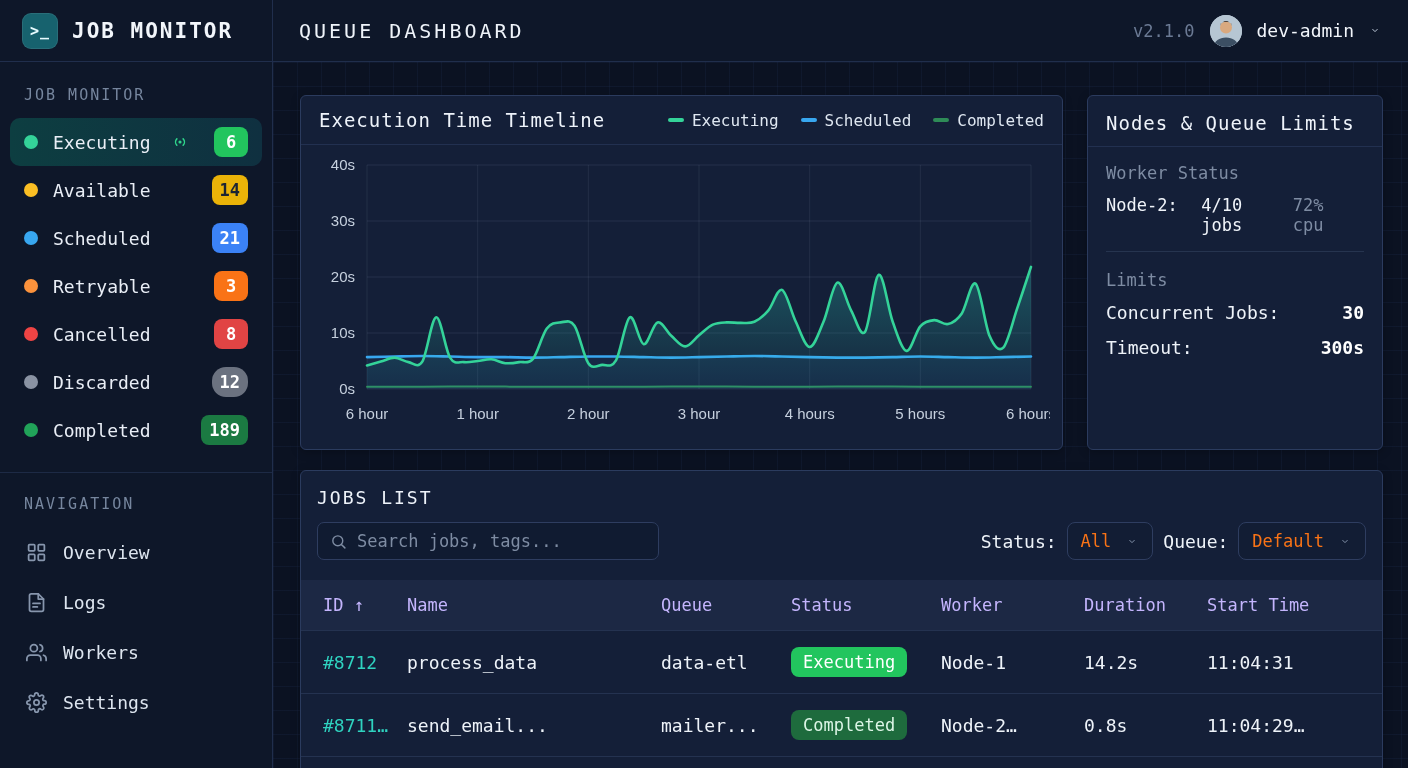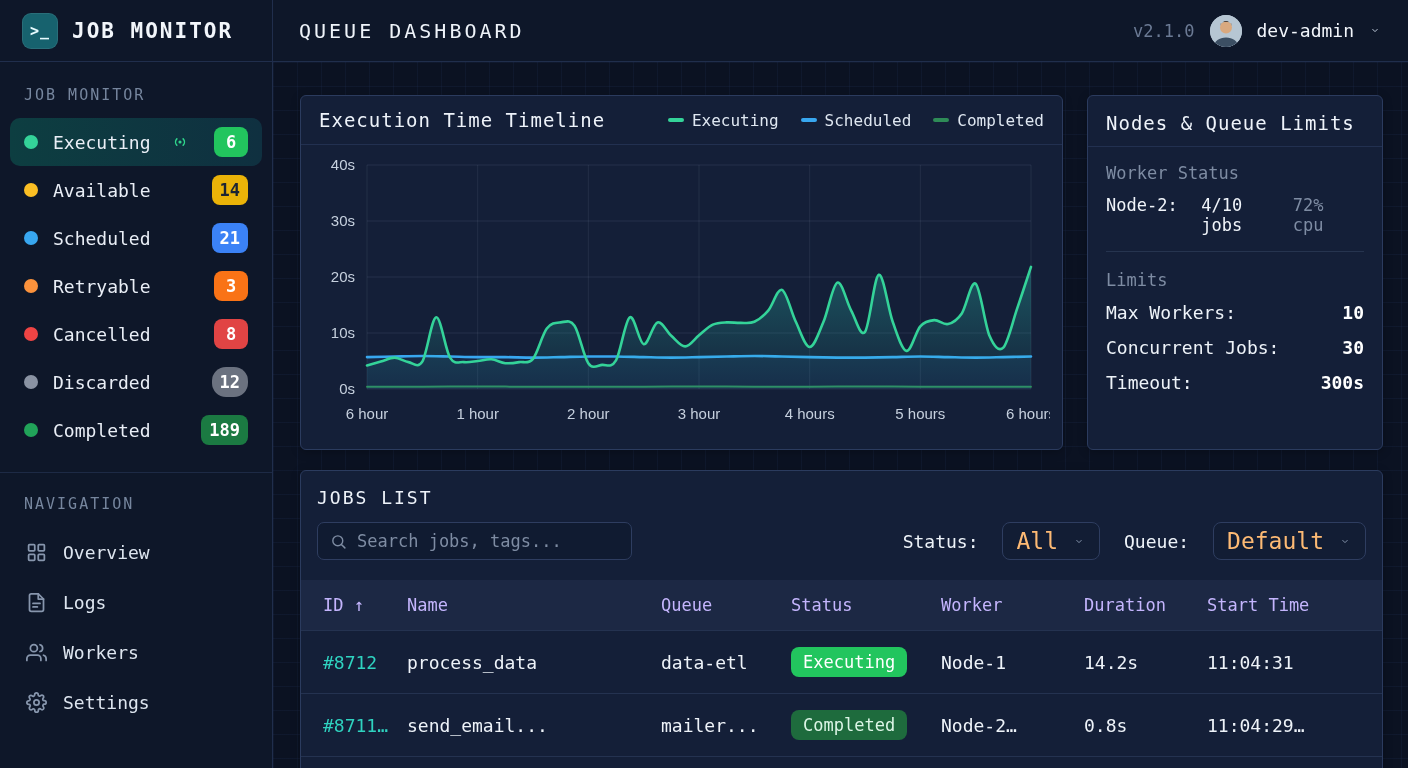--- a/index.html
+++ b/index.html
@@ -71,28 +71,28 @@
   .mini-divider { border:none; border-top:1px solid #26344f; margin:16px 0 18px; }
   .limit-row { display:flex; font-size:18px; margin-bottom:14px; }
   .limit-label { color:#eef3f9; }
   .limit-value { margin-left:auto; color:#ffffff; font-weight:bold; }
 
   
   .jobs-card { margin-top:20px; height:420px; overflow:hidden; }
   .jobs-head { padding:16px 16px 0; }
   .jobs-title { font-size:18px; letter-spacing:2px; color:#eef3fa; }
   .jobs-controls { display:flex; align-items:center; padding:14px 16px 20px; }
-  .search-box { width:315px; height:38px; background:#101b31; border:1px solid #2e3d60; border-radius:7px; display:flex; align-items:center; padding:0 12px; gap:10px; }
+  .search-box { width:342px; height:38px; background:#101b31; border:1px solid #2e3d60; border-radius:7px; display:flex; align-items:center; padding:0 12px; gap:10px; }
   .search-icon { width:17px; height:17px; color:#7e8ca3; flex:0 0 17px; }
   .search-box input { flex:1; background:transparent; border:none; outline:none; color:#dfe7f1; font-size:17px; font-family:inherit; }
   .search-box input::placeholder { color:#7e8ca3; }
-  .filters { margin-left:auto; display:flex; align-items:center; gap:24px; }
+  .filters { margin-left:auto; display:flex; align-items:center; gap:10px; }
   .filter-label { font-size:18px; color:#eef3f9; }
   .select { height:38px; background:#121d34; border:1px solid #2e3d60; border-radius:8px; display:flex; align-items:center; gap:14px; padding:0 13px; cursor:pointer; }
-  .select-value { font-size:23px; color:#fdba74; }
+  .select-value { font-size:17px; color:#f97316; }
   .select .chev { color:#8b9ab1; }
 
   table { width:100%; border-collapse:collapse; table-layout:fixed; }
   thead tr { background:#1c2844; }
   th { text-align:left; font-weight:normal; color:#c4b5fd; font-size:17px; padding:15px 8px 15px 0; }
   th:first-child, td:first-child { padding-left:22px; }
   tbody tr { border-top:1px solid #243250; cursor:pointer; }
   td { font-size:18px; color:#eef3f9; padding:16px 8px 16px 0;margin-left:44px; }
   .job-id { color:#2fd3c0; }
   .status-badge { display:inline-block; padding:5px 12px; border-radius:8px; font-size:17px; }
@@ -294,24 +294,20 @@
             <div>
                 <div class="worker-row">
                   <span class="worker-name">Node-2:</span>
                   <span class="worker-jobs">4/10 jobs</span>
                   <span class="worker-cpu">72% cpu</span>
                 </div>
               </div>
             <hr class="mini-divider">
             <div class="sub-label">Limits</div>
             <div>
-                <div class="limit-row">
-                  <span class="limit-label">Max Workers:</span>
-                  <span class="limit-value">10</span>
-                </div>
                 <div class="limit-row">
                   <span class="limit-label">Concurrent Jobs:</span>
                   <span class="limit-value">30</span>
                 </div>
                 <div class="limit-row">
                   <span class="limit-label">Timeout:</span>
                   <span class="limit-value">300s</span>
                 </div>
               </div>
           </div>

